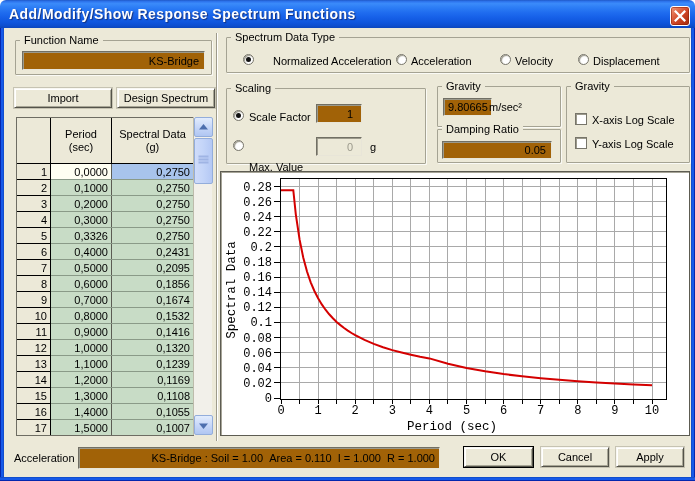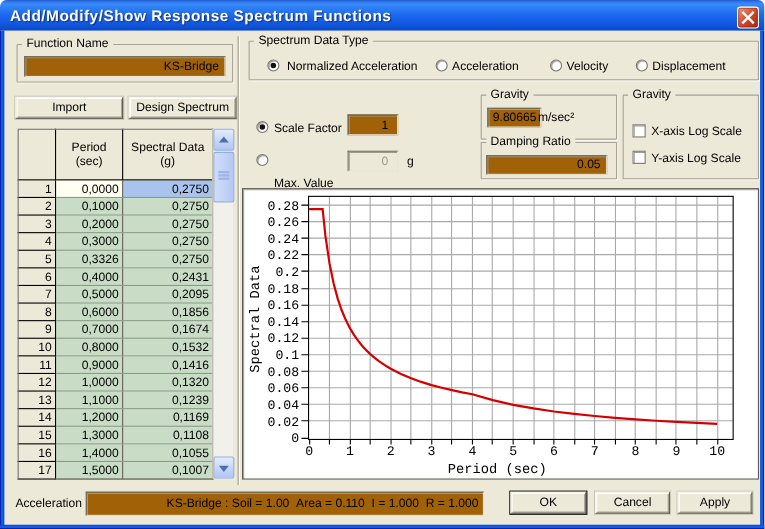--- a/index.html
+++ b/index.html
@@ -179,28 +179,31 @@
         <svg width="11" height="9" viewBox="0 0 11 9">
           <path d="M5.5 8 L10 2.5 L1 2.5 Z" fill="#4d6fae"></path>
         </svg>
       </div>
   </div>
 
   <div class="abs group" style="left:226px;top:37px;width:464px;height:36px;">
       <span>Spectrum Data Type</span>
     </div>
   <div class="abs radio on" style="left:243px;top:54px;"></div>
-  <div class="abs lbl" style="left:261px;top:55px;">Normalized Acceleration</div>
+  <div class="abs lbl" style="left:273px;top:55px;">Normalized Acceleration</div>
   <div class="abs radio" style="left:396px;top:54px;"></div>
   <div class="abs lbl" style="left:411px;top:55px;">Acceleration</div>
   <div class="abs radio" style="left:500px;top:54px;"></div>
   <div class="abs lbl" style="left:515px;top:55px;">Velocity</div>
   <div class="abs radio" style="left:578px;top:54px;"></div>
   <div class="abs lbl" style="left:593px;top:55px;">Displacement</div>
 
+  <div class="abs group" style="left:226px;top:88px;width:200px;height:76px;">
+      <span>Scaling</span>
+    </div>
   <div class="abs radio on" style="left:233px;top:110px;"></div>
   <div class="abs lbl" style="left:249px;top:111px;">Scale Factor</div>
   <div class="abs field" style="left:316px;top:104px;width:46px;height:19px;">
       <span class="v" style="right:8px;">1</span>
     </div>
   <div class="abs radio" style="left:233px;top:140px;"></div>
   <div class="abs lbl" style="left:249px;top:141px;margin-top:20px;">Max. Value</div>
   <div class="abs field" style="left:316px;top:137px;width:46px;height:19px;background:#ece9d8;">
       <span class="v" style="color:#9c9a8c;right:8px;">0</span>
     </div>

